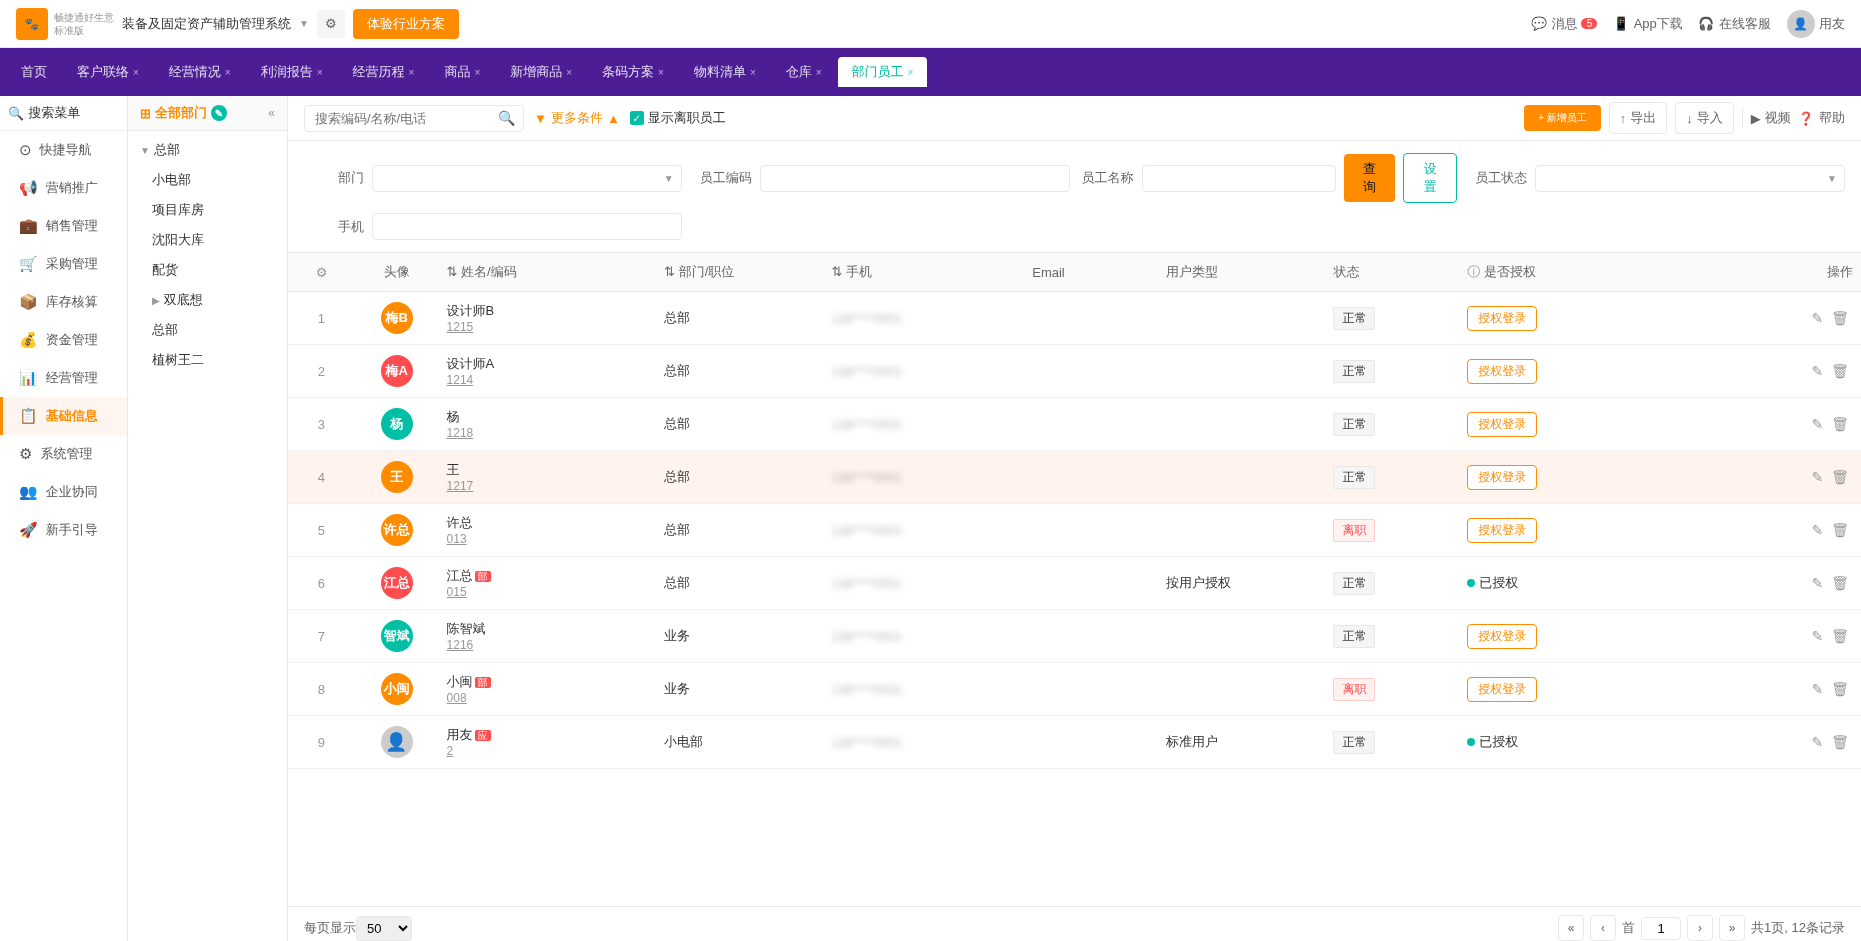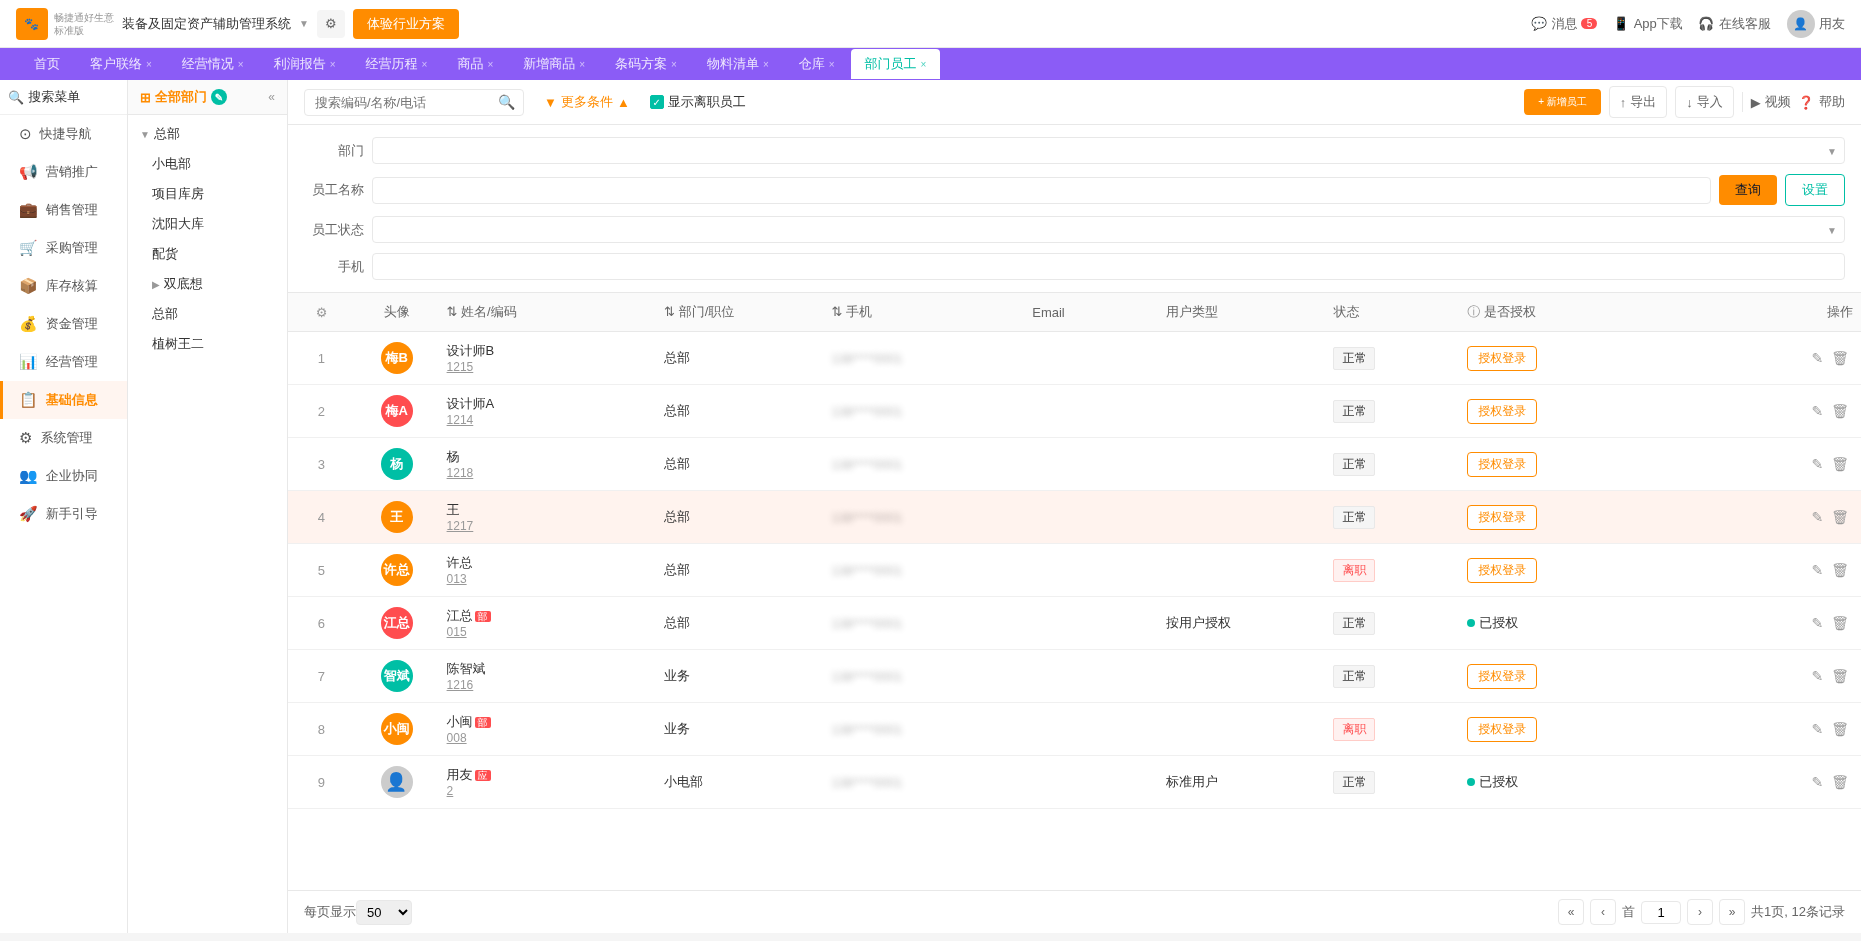--- a/index.html
+++ b/index.html
@@ -24,25 +24,25 @@
     .dropdown-arrow { color: #999; font-size: 10px; cursor: pointer; }
     .gear-btn { width: 28px; height: 28px; background: #f5f5f5; border-radius: 4px; display: flex; align-items: center; justify-content: center; cursor: pointer; color: #666; }
     .trial-btn { background: #ff8c00; color: #fff; border: none; border-radius: 4px; padding: 6px 14px; cursor: pointer; font-size: 13px; }
     .top-bar-right { display: flex; align-items: center; gap: 16px; color: #666; font-size: 13px; }
     .top-right-item { display: flex; align-items: center; gap: 4px; cursor: pointer; }
     .badge { background: #ff4d4f; color: #fff; border-radius: 8px; font-size: 10px; padding: 0 4px; min-width: 16px; text-align: center; }
     .avatar { width: 28px; height: 28px; border-radius: 50%; background: #ccc; display: flex; align-items: center; justify-content: center; color: #fff; font-size: 12px; }
 
     
     .nav-tabs {
-      height: 32px;
-      background: #8b5cf6;
-      display: flex;
-      align-items: center;
-      padding: 0 20px;
+      height: 48px;
+      background: #4c1d95;
+      display: flex;
+      align-items: center;
+      padding: 0 7px;
       gap: 2px;
     }
     .nav-tab {
       padding: 6px 14px;
       color: rgba(255,255,255,0.85);
       cursor: pointer;
       border-radius: 4px 4px 0 0;
       font-size: 13px;
       display: flex;
       align-items: center;
@@ -98,21 +98,21 @@
     .btn-default { background: #fff; color: #666; border: 1px solid #e8e8e8; border-radius: 4px; padding: 6px 10px; cursor: pointer; font-size: 13px; display: flex; align-items: center; gap: 4px; }
     .btn-text { background: none; border: none; color: #666; cursor: pointer; font-size: 13px; display: flex; align-items: center; gap: 4px; }
     .divider-v { width: 1px; height: 20px; background: #e8e8e8; }
 
     
     .filter-form {
       background: #fff;
       padding: 12px 16px;
       border-bottom: 1px solid #e8e8e8;
       display: grid;
-      grid-template-columns: 1fr;
+      grid-template-columns: 1fr 1fr 1fr 1fr;
       gap: 10px;
     }
     .filter-row { display: flex; align-items: center; gap: 8px; }
     .filter-label { color: #666; font-size: 13px; white-space: nowrap; width: 60px; text-align: right; }
     .filter-input { border: 1px solid #e8e8e8; border-radius: 4px; padding: 5px 8px; font-size: 13px; outline: none; flex: 1; }
     .filter-select { border: 1px solid #e8e8e8; border-radius: 4px; padding: 5px 8px; font-size: 13px; outline: none; flex: 1; background: #fff; appearance: none; cursor: pointer; }
     .select-wrap { position: relative; flex: 1; }
     .select-wrap select { width: 100%; }
     .select-arrow { position: absolute; right: 8px; top: 50%; transform: translateY(-50%); color: #999; font-size: 10px; pointer-events: none; }
     .filter-actions { display: flex; gap: 8px; align-items: center; justify-content: flex-end; }
@@ -207,21 +207,21 @@
     }
     .left-nav-item.active { background: #fff5f0; color: #ff8c00; border-left-color: #ff8c00; font-weight: bold; }
     .left-nav-icon { font-size: 15px; }
 
     .search-bar-top {
       background: #fff;
       padding: 6px 16px;
       border-bottom: 1px solid #e8e8e8;
       display: flex;
       align-items: center;
-      gap: 20px;
+      gap: 10px;
     }
   </style>
 </head>
 <body>
 
 <div class="top-bar">
   <div class="top-bar-left">
     <div class="logo-area">
       <div class="logo-icon">🐾</div>
       <div class="logo-text">
@@ -405,20 +405,24 @@
 
     <div class="filter-form">
       <div class="filter-row">
         <span class="filter-label">部门</span>
         <div class="select-wrap">
           <select class="filter-select">
             <option></option>
           </select>
           <span class="select-arrow">▼</span>
         </div>
+      </div>
+      <div class="filter-row">
+        <span class="filter-label">员工编码</span>
+        <input class="filter-input" type="text" style="">
       </div>
       <div class="filter-row">
         <span class="filter-label">员工名称</span>
         <input class="filter-input" type="text" style="">
         <div class="filter-actions">
           <button class="btn-query">查询</button>
           <button class="btn-set">设置</button>
         </div>
       </div>
       <div class="filter-row">

